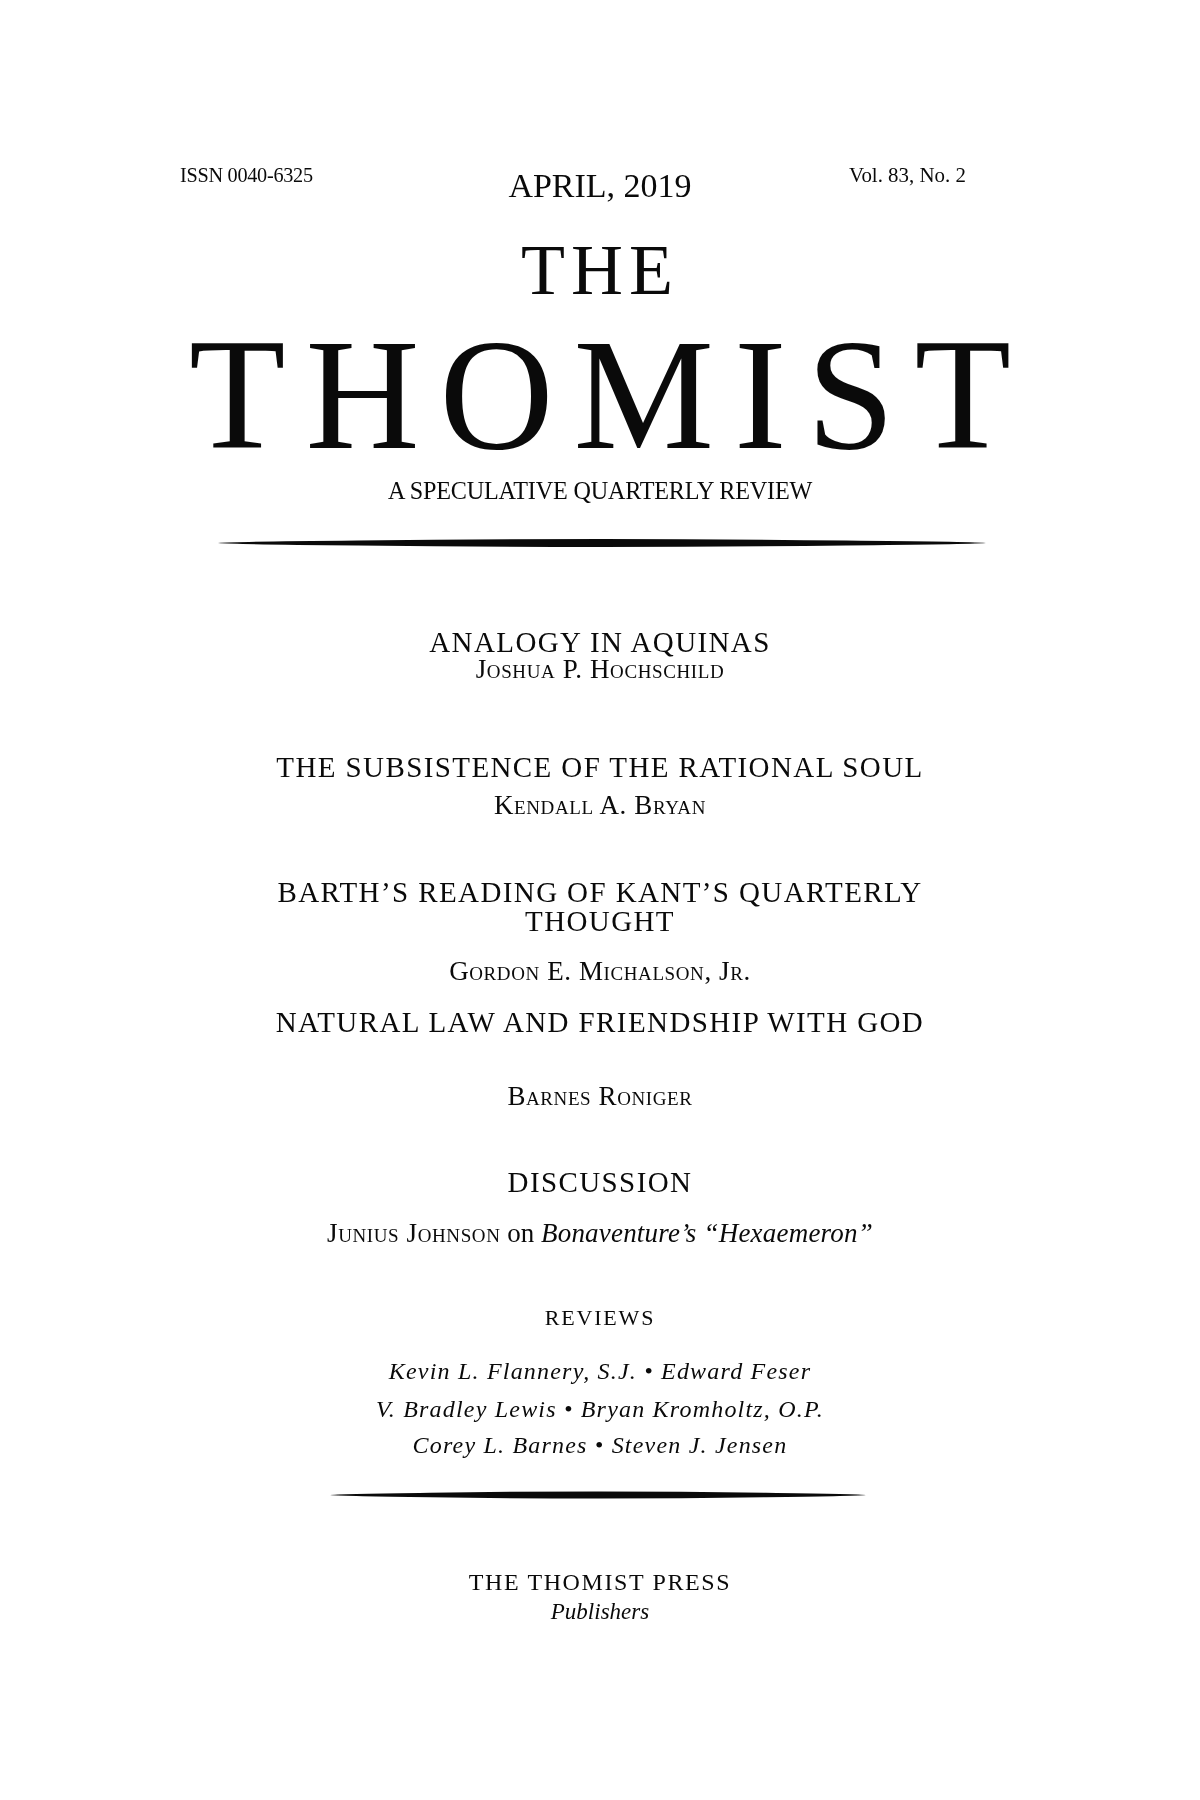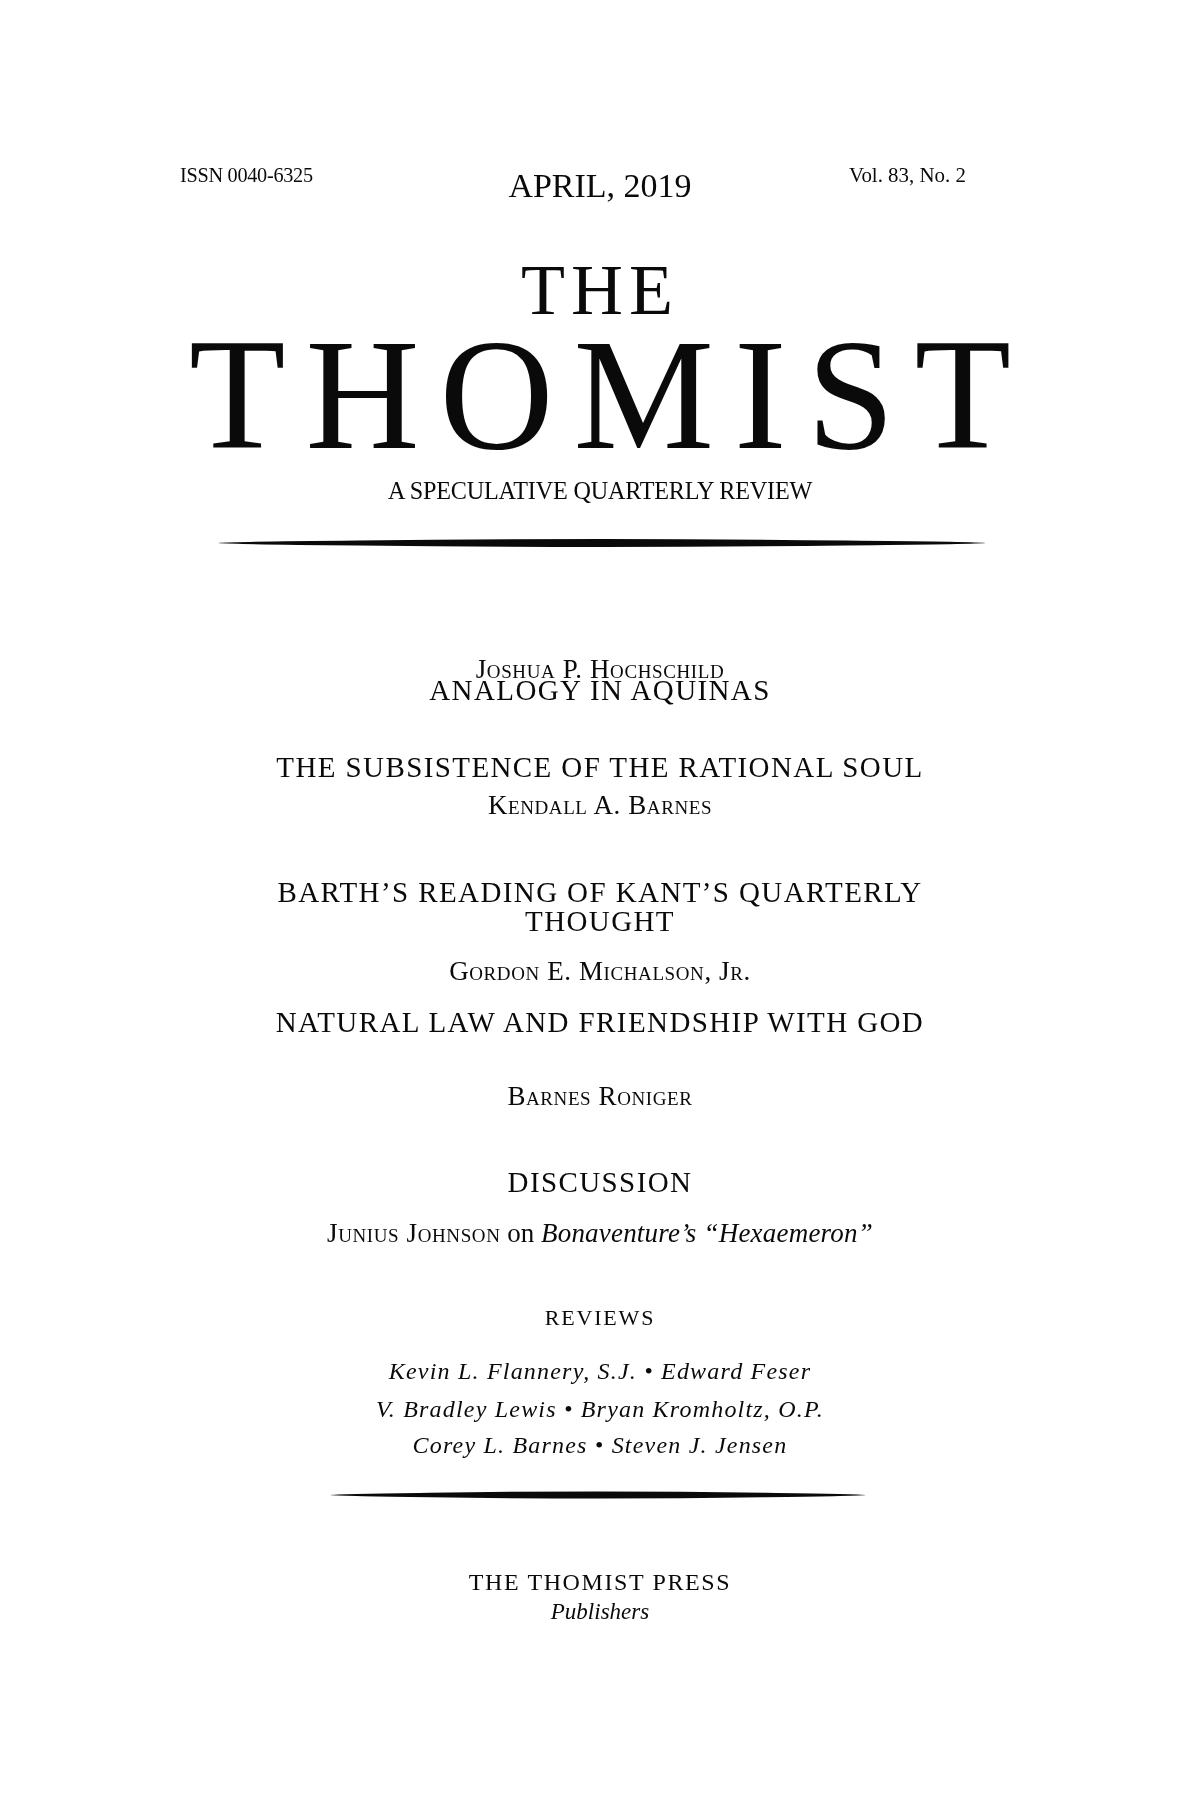--- a/index.html
+++ b/index.html
@@ -9,21 +9,21 @@
     font-family: "Liberation Serif", "DejaVu Serif", serif;
   }
   .abs { position: absolute; white-space: nowrap; line-height: 1; }
   .center { left: 0; width: 1200px; text-align: center; }
 
   .meta { font-size: 22px; top: 164px; }
   .issn { left: 180px; letter-spacing: -0.3px; transform: scaleX(0.92); transform-origin: left; }
   .vol { left: 849px; transform: scaleX(0.95); transform-origin: left; }
   .date { font-size: 34px; top: 154px; margin-top: 15px; }
 
-  .the { font-size: 72px; top: 254px; letter-spacing: 6px; }
+  .the { font-size: 72px; top: 234px; letter-spacing: 6px; }
   .thomist { font-size: 158px; top: 316px; letter-spacing: 20px; padding-left: 20px; box-sizing: border-box; }
   .subtitle { font-size: 26px; top: 478px; letter-spacing: -0.2px; transform: scaleX(0.93); }
 
   .rule { position: absolute; height: 12px; }
   .rule svg { display: block; width: 100%; height: 100%; }
 
   .title { font-size: 29px; letter-spacing: 1.4px; }
   .author { font-size: 27px; font-variant: small-caps; letter-spacing: 0.6px; }
   .it { font-style: italic; letter-spacing: 0.2px; }
   .reviews-hd { font-size: 22px; letter-spacing: 1.8px; }
@@ -41,25 +41,25 @@
 <div class="abs center the">THE</div>
 <div class="abs center thomist">THOMIST</div>
 <div class="abs center subtitle">A SPECULATIVE QUARTERLY REVIEW</div>
 
 <div class="rule" style="left:218px; top:537px; width:768px;">
   <svg viewBox="0 0 768 12" preserveAspectRatio="none">
     <path d="M0 6 Q 20 4.6 140 3.6 Q 384 0.5 628 3.6 Q 748 4.6 768 6 Q 748 7.4 628 8.4 Q 384 11.5 140 8.4 Q 20 7.4 0 6 Z" fill="#0a0a0a"></path>
   </svg>
 </div>
 
-<div class="abs center title" style="top:628px;margin-top:48px;">ANALOGY IN AQUINAS</div>
+<div class="abs center title" style="top:628px;">ANALOGY IN AQUINAS</div>
 <div class="abs center author" style="top:656px;">Joshua P. Hochschild</div>
 
 <div class="abs center title" style="top:753px;">THE SUBSISTENCE OF THE RATIONAL SOUL</div>
-<div class="abs center author" style="top:792px;">Kendall A. Barnes</div>
+<div class="abs center author" style="top:792px;">Kendall A. Bryan</div>
 
 <div class="abs center title" style="top:878px;">BARTH’S READING OF KANT’S QUARTERLY</div>
 <div class="abs center title" style="top:907px;">THOUGHT</div>
 <div class="abs center author" style="top:958px;">Gordon E. Michalson, Jr.</div>
 
 <div class="abs center title" style="top:1008px;">NATURAL LAW AND FRIENDSHIP WITH GOD</div>
 <div class="abs center author" style="top:1083px;">Barnes Roniger</div>
 
 <div class="abs center title" style="top:1168px;">DISCUSSION</div>
 <div class="abs center" style="top:1220px; font-size:27px;">

